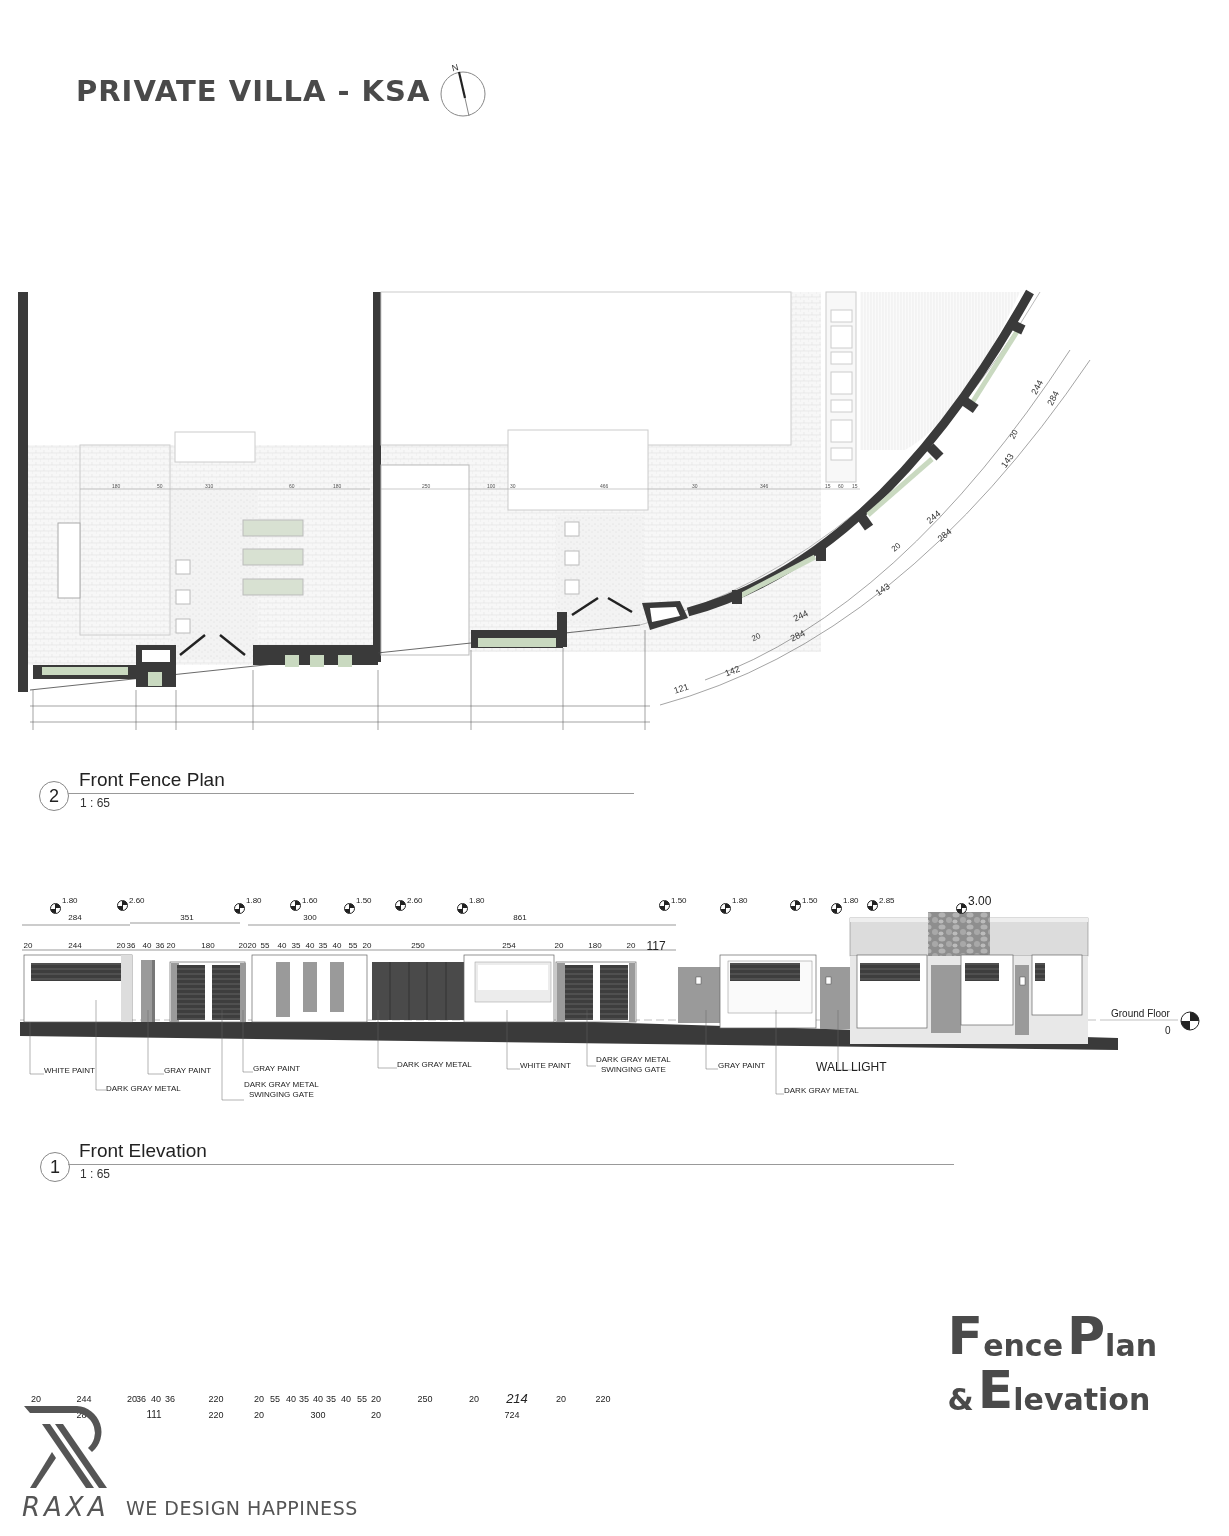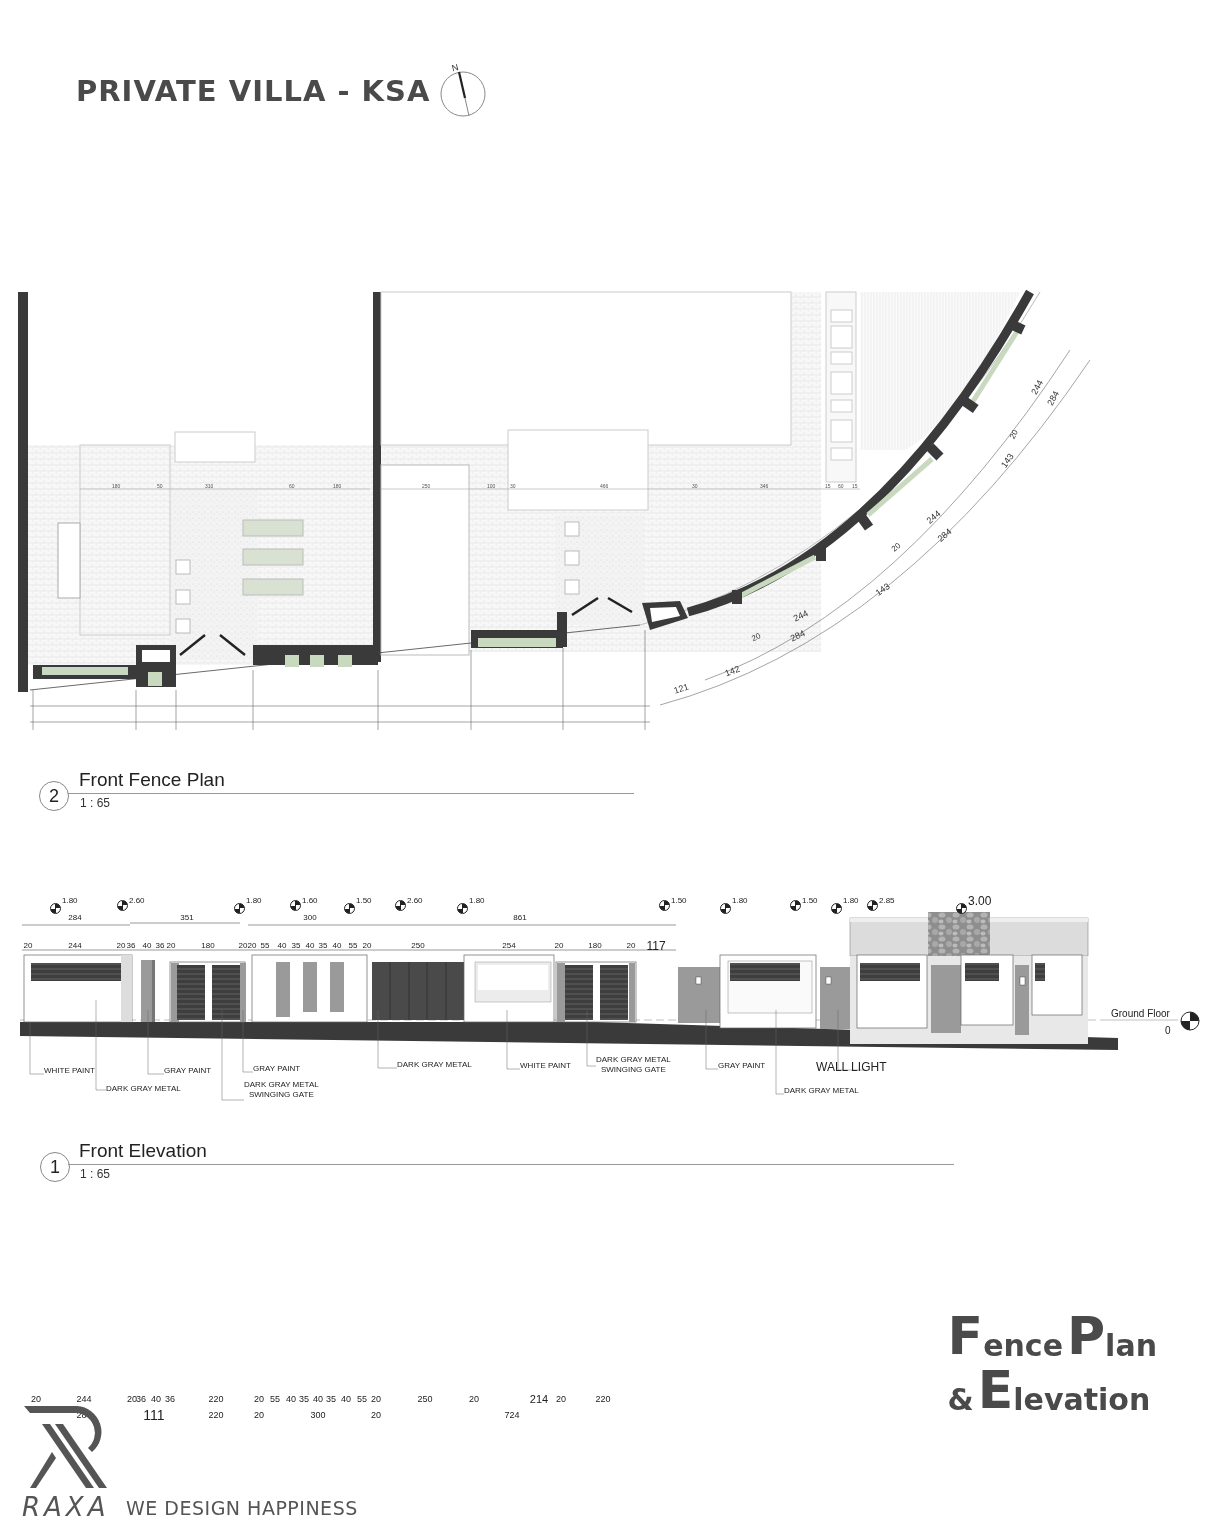--- a/index.html
+++ b/index.html
@@ -188,27 +188,27 @@
       <div class="lbl" style="left: 263px; width: 24px; top: 697px; font-size: 9px;">55</div>
       <div class="lbl" style="left: 279px; width: 24px; top: 697px; font-size: 9px;">40</div>
       <div class="lbl" style="left: 292px; width: 24px; top: 697px; font-size: 9px;">35</div>
       <div class="lbl" style="left: 306px; width: 24px; top: 697px; font-size: 9px;">40</div>
       <div class="lbl" style="left: 319px; width: 24px; top: 697px; font-size: 9px;">35</div>
       <div class="lbl" style="left: 334px; width: 24px; top: 697px; font-size: 9px;">40</div>
       <div class="lbl" style="left: 350px; width: 24px; top: 697px; font-size: 9px;">55</div>
       <div class="lbl" style="left: 364px; width: 24px; top: 697px; font-size: 9px;">20</div>
       <div class="lbl" style="left: 413px; width: 24px; top: 697px; font-size: 9px;">250</div>
       <div class="lbl" style="left: 462px; width: 24px; top: 697px; font-size: 9px;">20</div>
-      <div class="lbl" style="left: 527px; width: 24px; top: 697px; font-size: 11px;">214</div>
+      <div class="lbl" style="left: 505px; width: 24px; top: 697px; font-size: 13px; font-style: italic;">214</div>
       <div class="lbl" style="left: 549px; width: 24px; top: 697px; font-size: 9px;">20</div>
       <div class="lbl" style="left: 591px; width: 24px; top: 697px; font-size: 9px;">220</div>
     </div>
   <div id="plan-row2">
       <div class="lbl" style="left: 72px; width: 24px; top: 713px; font-size: 9px;">284</div>
-      <div class="lbl" style="left: 142px; width: 24px; top: 713px; font-size: 14px;">111</div>
+      <div class="lbl" style="left: 142px; width: 24px; top: 713px; font-size: 10px;">111</div>
       <div class="lbl" style="left: 204px; width: 24px; top: 713px; font-size: 9px;">220</div>
       <div class="lbl" style="left: 247px; width: 24px; top: 713px; font-size: 9px;">20</div>
       <div class="lbl" style="left: 306px; width: 24px; top: 713px; font-size: 9px;">300</div>
       <div class="lbl" style="left: 364px; width: 24px; top: 713px; font-size: 9px;">20</div>
       <div class="lbl" style="left: 500px; width: 24px; top: 713px; font-size: 9px;">724</div>
     </div>
 </div>
 
 <div class="abs view-num" style="left:39px;top:781px;">2</div>
 <div class="abs view-title" style="left:79px;top:769px;">Front Fence Plan</div>

